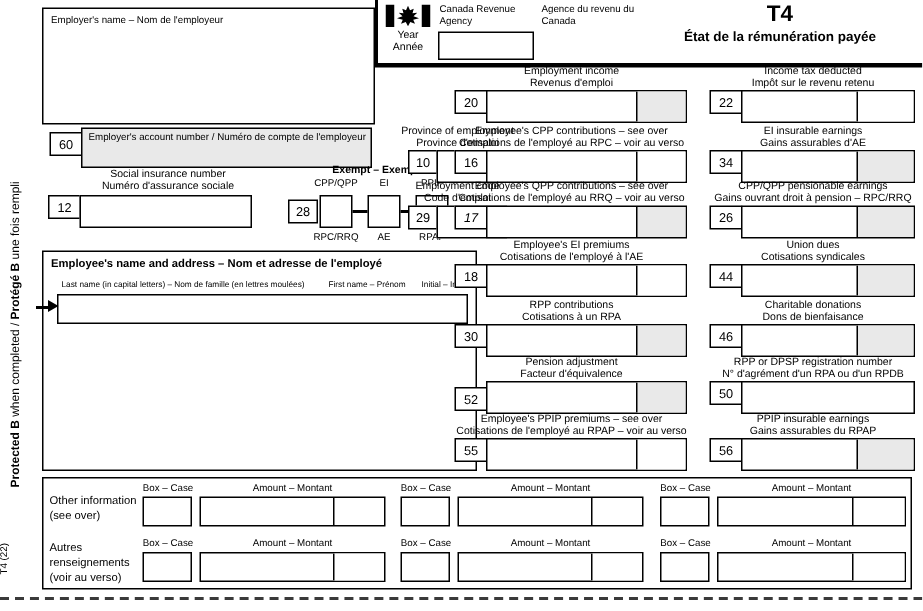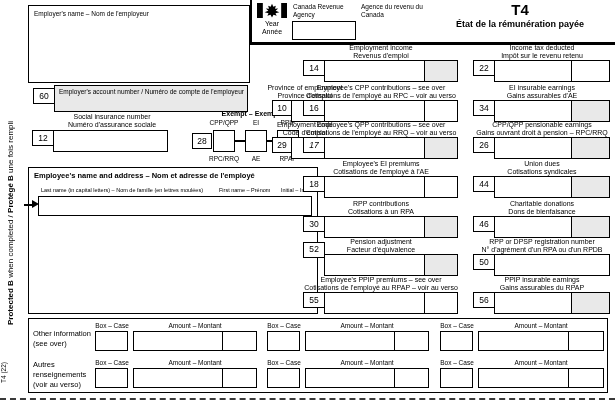--- a/index.html
+++ b/index.html
@@ -155,21 +155,21 @@
     <div class="inp" style="left:19px; top:16px; width:47px;"></div>
   </div>
   <div class="fld" style="left:272px; top:121px; width:66px;">
     <div class="clbl" style="left:33px;"><span>Employment code</span><br><span>Code d'emploi</span></div>
     <div class="nb" style="left:0; top:16px; width:20px;">29</div>
     <div class="inp" style="left:19px; top:16px; width:47px;"></div>
   </div>
 
   <div class="fld" style="left:303px; top:44px; width:155px;">
     <div class="clbl" style="left:78px;"><span>Employment income</span><br><span>Revenus d'emploi</span></div>
-    <div class="nb" style="left:0; top:16px;">14</div>
+    <div class="nb" style="left:0; top:16px;">20</div>
     <div class="inp" style="left:21px; top:16px; width:134px;">
         <div class="cents gray" style="width:33px;"></div>
       </div>
   </div>
   <div class="fld" style="left:303px; top:84px; width:155px;">
     <div class="clbl" style="left:78px;"><span>Employee's CPP contributions – see over</span><br><span>Cotisations de l'employé au RPC – voir au verso</span></div>
     <div class="nb" style="left:0; top:16px;">16</div>
     <div class="inp" style="left:21px; top:16px; width:134px;">
         <div class="cents" style="width:33px;"></div>
       </div>
@@ -190,21 +190,21 @@
   </div>
   <div class="fld" style="left:303px; top:200px; width:155px;">
     <div class="clbl" style="left:78px;"><span>RPP contributions</span><br><span>Cotisations à un RPA</span></div>
     <div class="nb" style="left:0; top:16px;">30</div>
     <div class="inp" style="left:21px; top:16px; width:134px;">
         <div class="cents gray" style="width:33px;"></div>
       </div>
   </div>
   <div class="fld" style="left:303px; top:238px; width:155px;">
     <div class="clbl" style="left:78px;"><span>Pension adjustment</span><br><span>Facteur d'équivalence</span></div>
-    <div class="nb" style="left:0; top:4px;font-family:Liberation Mono, monospace;">52</div>
+    <div class="nb" style="left:0; top:20px;">52</div>
     <div class="inp" style="left:21px; top:16px; width:134px;">
         <div class="cents gray" style="width:33px;"></div>
       </div>
   </div>
   <div class="fld" style="left:303px; top:276px; width:155px;">
     <div class="clbl" style="left:78px;"><span>Employee's PPIP premiums – see over</span><br><span>Cotisations de l'employé au RPAP – voir au verso</span></div>
     <div class="nb" style="left:0; top:16px;">55</div>
     <div class="inp" style="left:21px; top:16px; width:134px;">
         <div class="cents" style="width:33px;"></div>
       </div>

